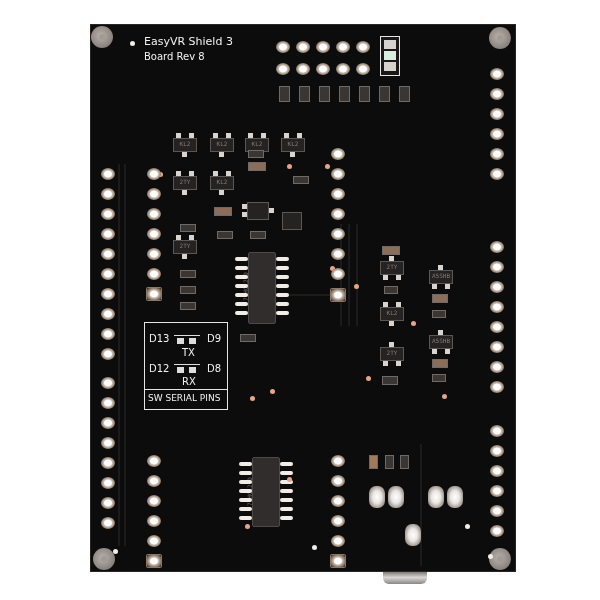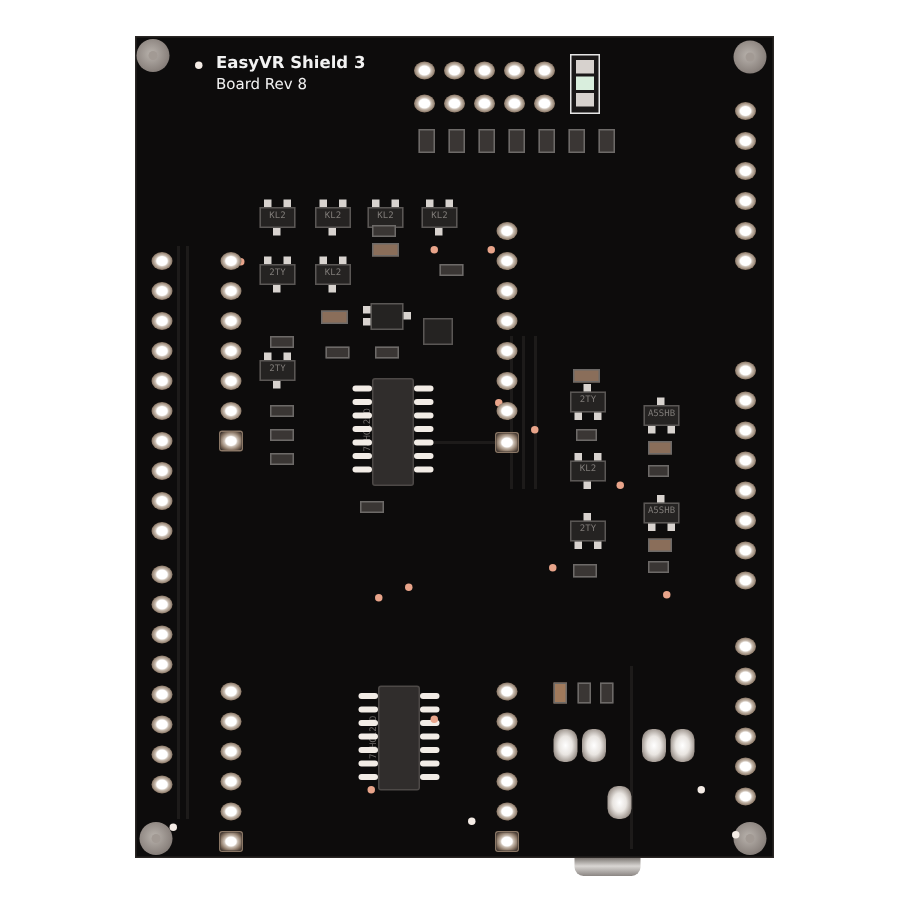--- a/index.html
+++ b/index.html
@@ -8,21 +8,21 @@
     box-shadow:0 0 0 1px #2a2624 inset;}
   .trace{position:absolute;border:1px solid #1d1b1a;}
   .mount{position:absolute;width:22px;height:22px;border-radius:50%;
     background:radial-gradient(circle at 45% 45%,#b9b3ad 0%,#8f8782 60%,#6b6460 100%);}
   .mount::after{content:"";position:absolute;left:8px;top:8px;width:6px;height:6px;border-radius:50%;background:#a29a94;}
   .pin{position:absolute;width:14px;height:12px;border-radius:50%;
     background:radial-gradient(ellipse at center,#ffffff 0%,#ffffff 35%,#cbbfb3 45%,#8a7766 70%,#2b2320 100%);}
   .pin.sq{border-radius:1px;background:radial-gradient(ellipse at center,#ffffff 0%,#ffffff 35%,#cbbfb3 45%,#8a7766 70%,#2b2320 100%);box-shadow:0 0 0 1px #8a7766;}
   .via{position:absolute;width:5px;height:5px;border-radius:50%;background:#e8a48a;}
   .via.w{background:#f4ece6;}
-  .silk{position:absolute;color:#f2f2f2;font-family:"DejaVu Sans",sans-serif;font-weight:bold;white-space:nowrap;}
+  .silk{position:absolute;color:#f2f2f2;font-family:"DejaVu Sans",sans-serif;font-weight:normal;white-space:nowrap;}
   .smd{position:absolute;background:#3a3634;border:1px solid #6d6a68;}
   .sot{position:absolute;width:22px;height:12px;background:#252322;border:1px solid #5a5755;}
   .sot .lg{position:absolute;width:5px;height:5px;background:#d8d3cf;}
   .sot .tx{position:absolute;left:0;right:0;top:1px;text-align:center;font-size:6px;color:#7f7b78;font-family:"DejaVu Sans Mono",monospace;}
   .ic{position:absolute;background:#302d2c;border:1px solid #4d4947;border-radius:2px;}
   .ic .lead{position:absolute;width:13px;height:4px;background:#f2ece6;border-radius:2px;}
   .ic .mark{position:absolute;font-size:6px;color:#6e6a68;font-family:"DejaVu Sans Mono",monospace;transform:rotate(-90deg);transform-origin:center;white-space:nowrap;}
   .box{position:absolute;border:1.5px solid #e6e6e6;}
   .led{position:absolute;border:1.5px solid #e6e6e6;background:#1a1818;}
   .slug{position:absolute;border-radius:7px;
@@ -165,20 +165,38 @@
       <span class="lead" style="left:-14px;top:58px;"></span>
     <span class="lead" style="left:27px;top:4px;"></span>
       <span class="lead" style="left:27px;top:13px;"></span>
       <span class="lead" style="left:27px;top:22px;"></span>
       <span class="lead" style="left:27px;top:31px;"></span>
       <span class="lead" style="left:27px;top:40px;"></span>
       <span class="lead" style="left:27px;top:49px;"></span>
       <span class="lead" style="left:27px;top:58px;"></span>
   </div>
 
+  <div class="box" style="left:54px;top:298px;width:82px;height:86px;">
+    <div class="silk" style="left:4px;top:10px;font-size:10px;font-weight:normal;">D13</div>
+    <div class="silk" style="left:62px;top:10px;font-size:10px;font-weight:normal;">D9</div>
+    <div class="silk" style="left:37px;top:24px;font-size:10px;font-weight:normal;">TX</div>
+    <div class="silk" style="left:4px;top:40px;font-size:10px;font-weight:normal;">D12</div>
+    <div class="silk" style="left:62px;top:40px;font-size:10px;font-weight:normal;">D8</div>
+    <div class="silk" style="left:37px;top:53px;font-size:10px;font-weight:normal;">RX</div>
+    <div style="position:absolute;left:29px;top:12px;width:26px;height:8px;border-top:1px solid #ddd;">
+      <span style="position:absolute;left:3px;top:2px;width:7px;height:6px;background:#ddd;"></span>
+      <span style="position:absolute;left:15px;top:2px;width:7px;height:6px;background:#ddd;"></span>
+    </div>
+    <div style="position:absolute;left:29px;top:41px;width:26px;height:8px;border-top:1px solid #ddd;">
+      <span style="position:absolute;left:3px;top:2px;width:7px;height:6px;background:#ddd;"></span>
+      <span style="position:absolute;left:15px;top:2px;width:7px;height:6px;background:#ddd;"></span>
+    </div>
+    <div style="position:absolute;left:0;right:0;top:66px;border-top:1.5px solid #e6e6e6;"></div>
+    <div class="silk" style="left:3px;top:70px;font-size:9px;font-weight:normal;">SW SERIAL PINS</div>
+  </div>
 
   <div class="smd" style="left:292px;top:222px;width:16px;height:7px;background:#8a6e5a;"></div>
   <div class="sot" style="left:290px;top:237px;">
       <span class="tx">2TY</span>
       <span class="lg" style="left:8px;top:-6px;"></span>
       <span class="lg" style="left:2px;top:13px;"></span>
       <span class="lg" style="left:15px;top:13px;"></span>
     </div>
   <div class="smd" style="left:294px;top:262px;width:12px;height:6px;"></div>
   <div class="sot" style="left:290px;top:283px;">

